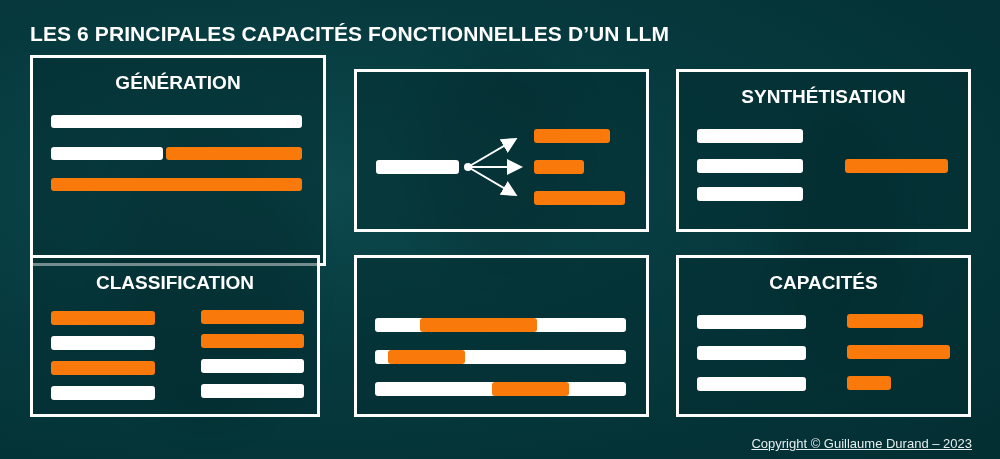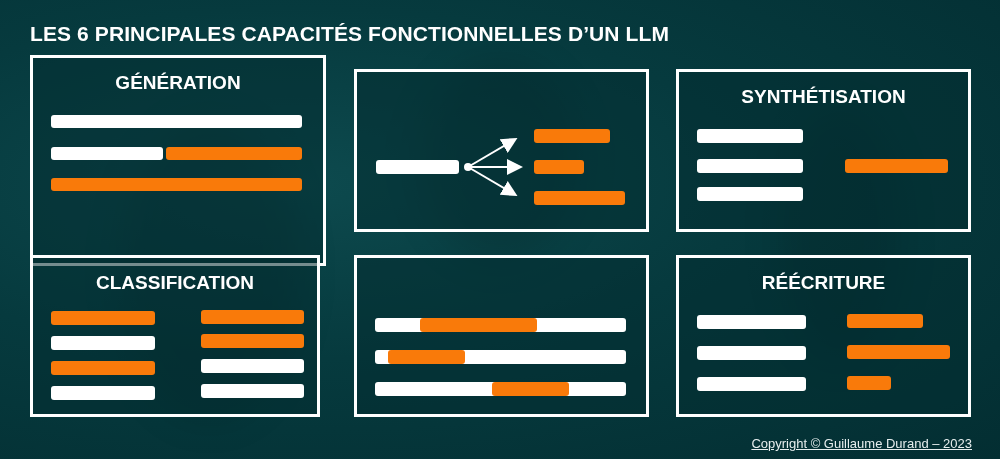--- a/index.html
+++ b/index.html
@@ -87,21 +87,21 @@
 <div class="panel" style="left:354px;top:255px;width:295px;height:162px;">
   <div class="bar w" style="left:18px;top:60px;width:251px;height:14px;"></div>
   <div class="bar o" style="left:63px;top:60px;width:117px;height:14px;"></div>
   <div class="bar w" style="left:18px;top:92px;width:251px;height:14px;"></div>
   <div class="bar o" style="left:31px;top:92px;width:77px;height:14px;"></div>
   <div class="bar w" style="left:18px;top:124px;width:251px;height:14px;"></div>
   <div class="bar o" style="left:135px;top:124px;width:77px;height:14px;"></div>
 </div>
 
 <div class="panel" style="left:676px;top:255px;width:295px;height:162px;">
-  <div class="panel-title">RÉÉCRITURE</div>
+  <div class="panel-title">CAPACITÉS</div>
   <div class="bar w" style="left:18px;top:57px;width:109px;height:14px;"></div>
   <div class="bar w" style="left:18px;top:88px;width:109px;height:14px;"></div>
   <div class="bar w" style="left:18px;top:119px;width:109px;height:14px;"></div>
   <div class="bar o" style="left:168px;top:56px;width:76px;height:14px;"></div>
   <div class="bar o" style="left:168px;top:87px;width:103px;height:14px;"></div>
   <div class="bar o" style="left:168px;top:118px;width:44px;height:14px;"></div>
 </div>
 
 <div class="copyright">Copyright © Guillaume Durand – 2023</div>
 

